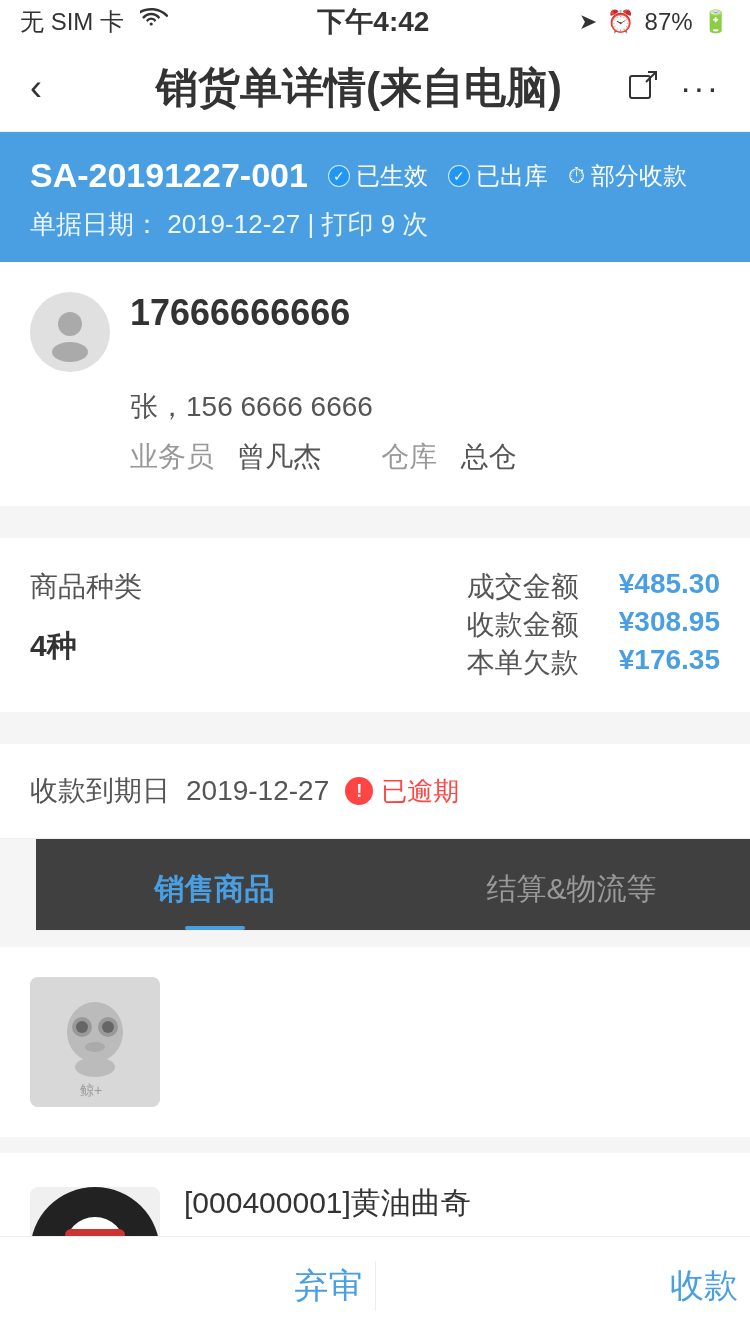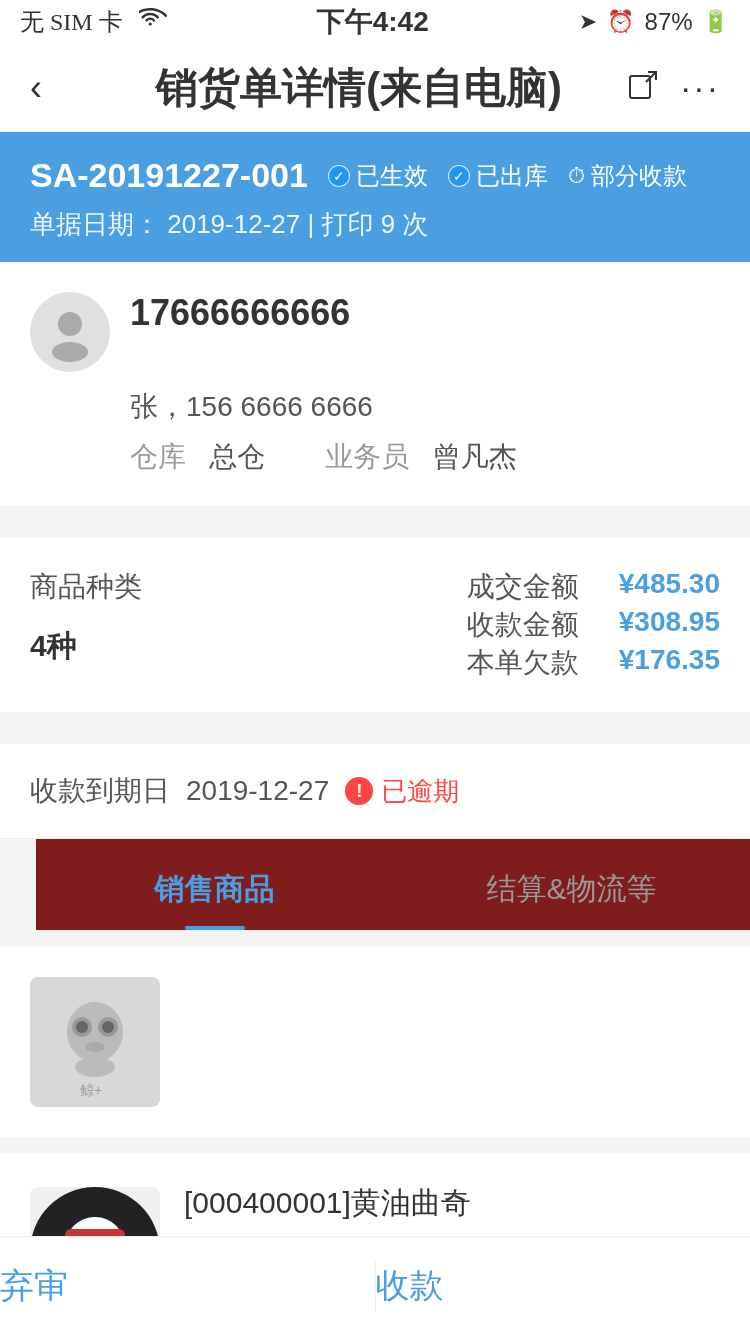--- a/index.html
+++ b/index.html
@@ -17,21 +17,21 @@
     .status-bar {
       height: 44px;
       background: #fff;
       display: flex;
       align-items: center;
       justify-content: space-between;
       padding: 0 20px;
       font-size: 24px;
       font-weight: 500;
     }
-    .status-left { display: flex; align-items: center; gap: 16px; font-family: Liberation Serif, serif; }
+    .status-left { display: flex; align-items: center; gap: 16px; }
     .status-right { display: flex; align-items: center; gap: 10px; }
 
     
     .nav-bar {
       height: 88px;
       background: #fff;
       display: flex;
       align-items: center;
       justify-content: space-between;
       padding: 0 30px;
@@ -210,21 +210,21 @@
       color: #fff;
       display: flex;
       align-items: center;
       justify-content: center;
       font-size: 18px;
       font-weight: 700;
     }
 
     
     .tabs-section {
-      background: #7f1d1d;
+      background: #404040;
       display: flex;
       border-bottom: 1px solid #eee;
       margin-left: 36px;
     }
     .tab {
       flex: 1;
       text-align: center;
       padding: 30px 0 20px;
       font-size: 30px;
       color: #999;
@@ -302,26 +302,26 @@
       left: 0;
       width: 750px;
       height: 98px;
       background: #fff;
       border-top: 1px solid #eee;
       display: flex;
       align-items: center;
     }
     .bottom-btn {
       flex: 1;
-      text-align: left;
+      text-align: right;
       font-size: 34px;
       font-weight: 500;
       cursor: pointer;
       color: #4A9FE3;
-      padding: 20px 0;
+      padding: 20px 12px;
     }
     .bottom-btn.left { color: #4A9FE3; }
     .bottom-btn.right { color: #4A9FE3; }
     .bottom-divider {
       width: 1px;
       height: 50px;
       background: #eee;
     }
 
     .separator {
@@ -413,28 +413,28 @@
           <ellipse cx="30" cy="50" rx="18" ry="10" fill="#aaa"></ellipse>
         </svg>
       </div>
       <span class="customer-name">17666666666</span>
     </div>
     <div class="customer-info-row">
       <span>张</span>，<span>156 6666 6666</span>
     </div>
     <div class="staff-warehouse-row">
       <span>
+        <span class="label">业务员</span>
+        &nbsp;
+        <span>曾凡杰</span>
+      </span>
+      <span>
         <span class="label">仓库</span>
         &nbsp;
         <span>总仓</span>
-      </span>
-      <span>
-        <span class="label">业务员</span>
-        &nbsp;
-        <span>曾凡杰</span>
       </span>
     </div>
   </div>
 
   <div class="separator"></div>
 
   <div class="stats-section">
     <div class="stats-left">
       <span class="stats-label">商品种类</span>
       <span class="stats-value">4种</span>

